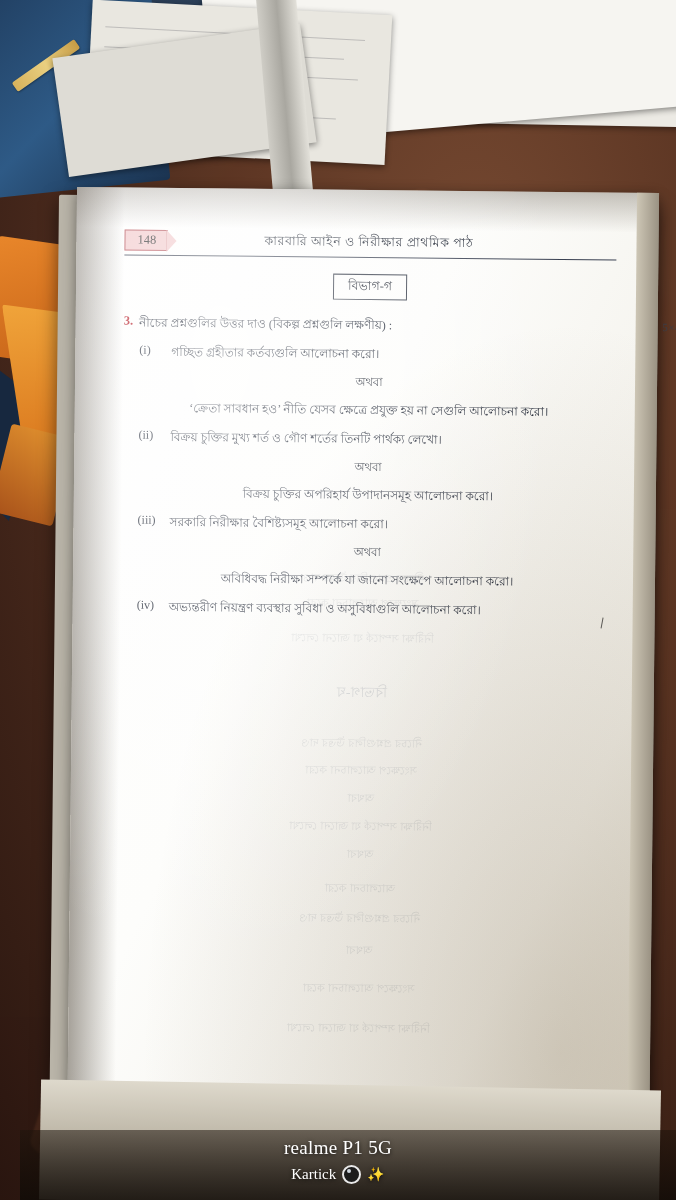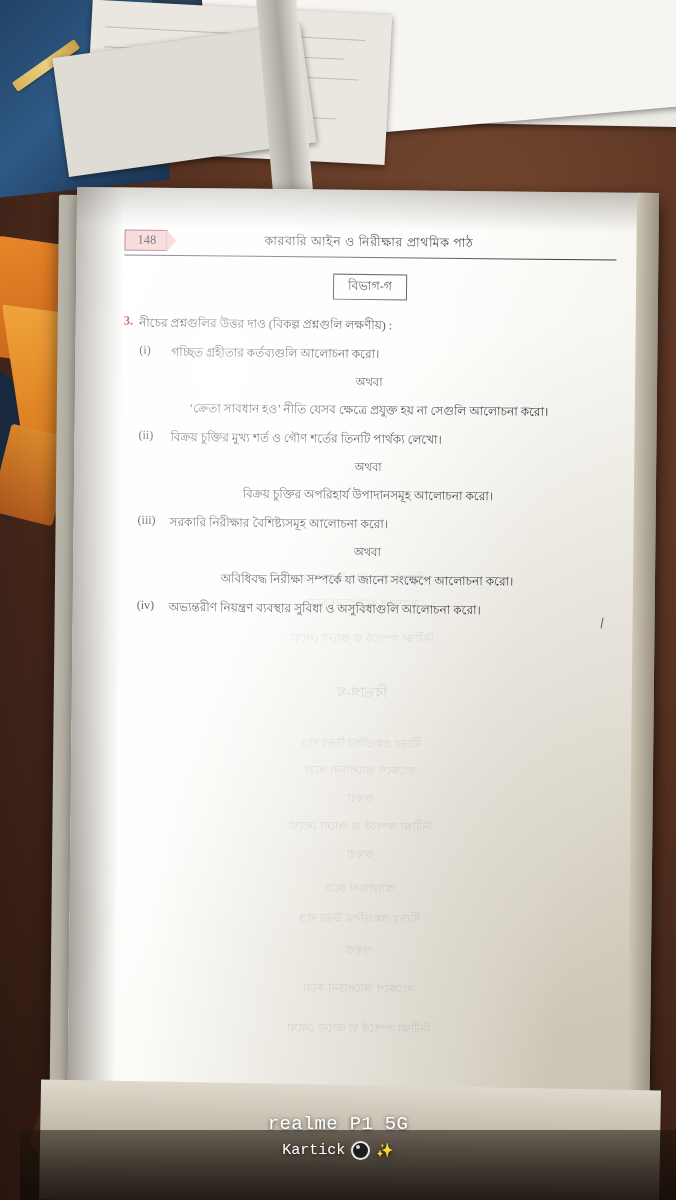--- a/index.html
+++ b/index.html
@@ -298,25 +298,25 @@
     position: absolute;
     left: 20px; top: 1130px;
     width: 660px; height: 80px;
     background: linear-gradient(180deg, rgba(30,20,12,.55), rgba(15,10,6,.9));
   }
 
   
   .watermark {
     position: absolute;
     left: 0; right: 0;
-    bottom: 40px;
+    bottom: 16px;
     text-align: center;
     color: #ffffff;
     text-shadow: 0 1px 4px rgba(0,0,0,.75);
-    font-family: Liberation Mono, monospace;
+    font-family: Liberation Serif, serif;
   }
   .wm-model {
     font-size: 19px;
     letter-spacing: .3px;
     font-weight: 400;
   }
   .wm-user {
     margin-top: 6px;
     font-size: 15px;
     display: flex;

